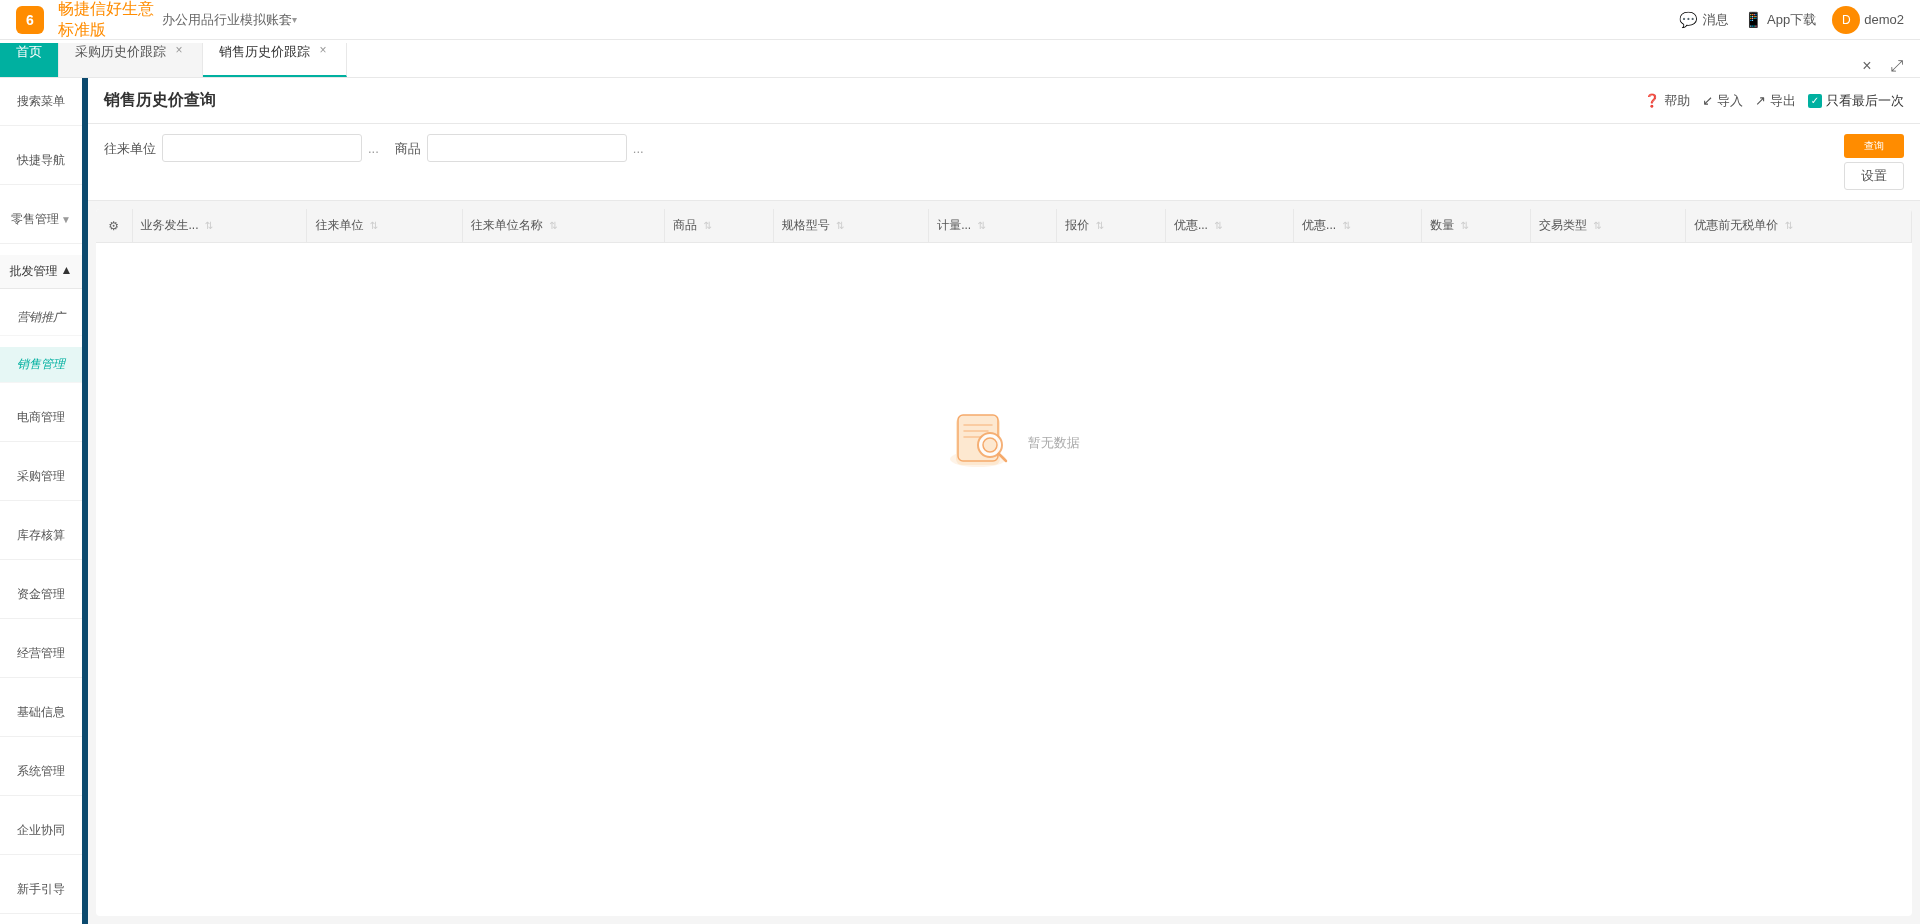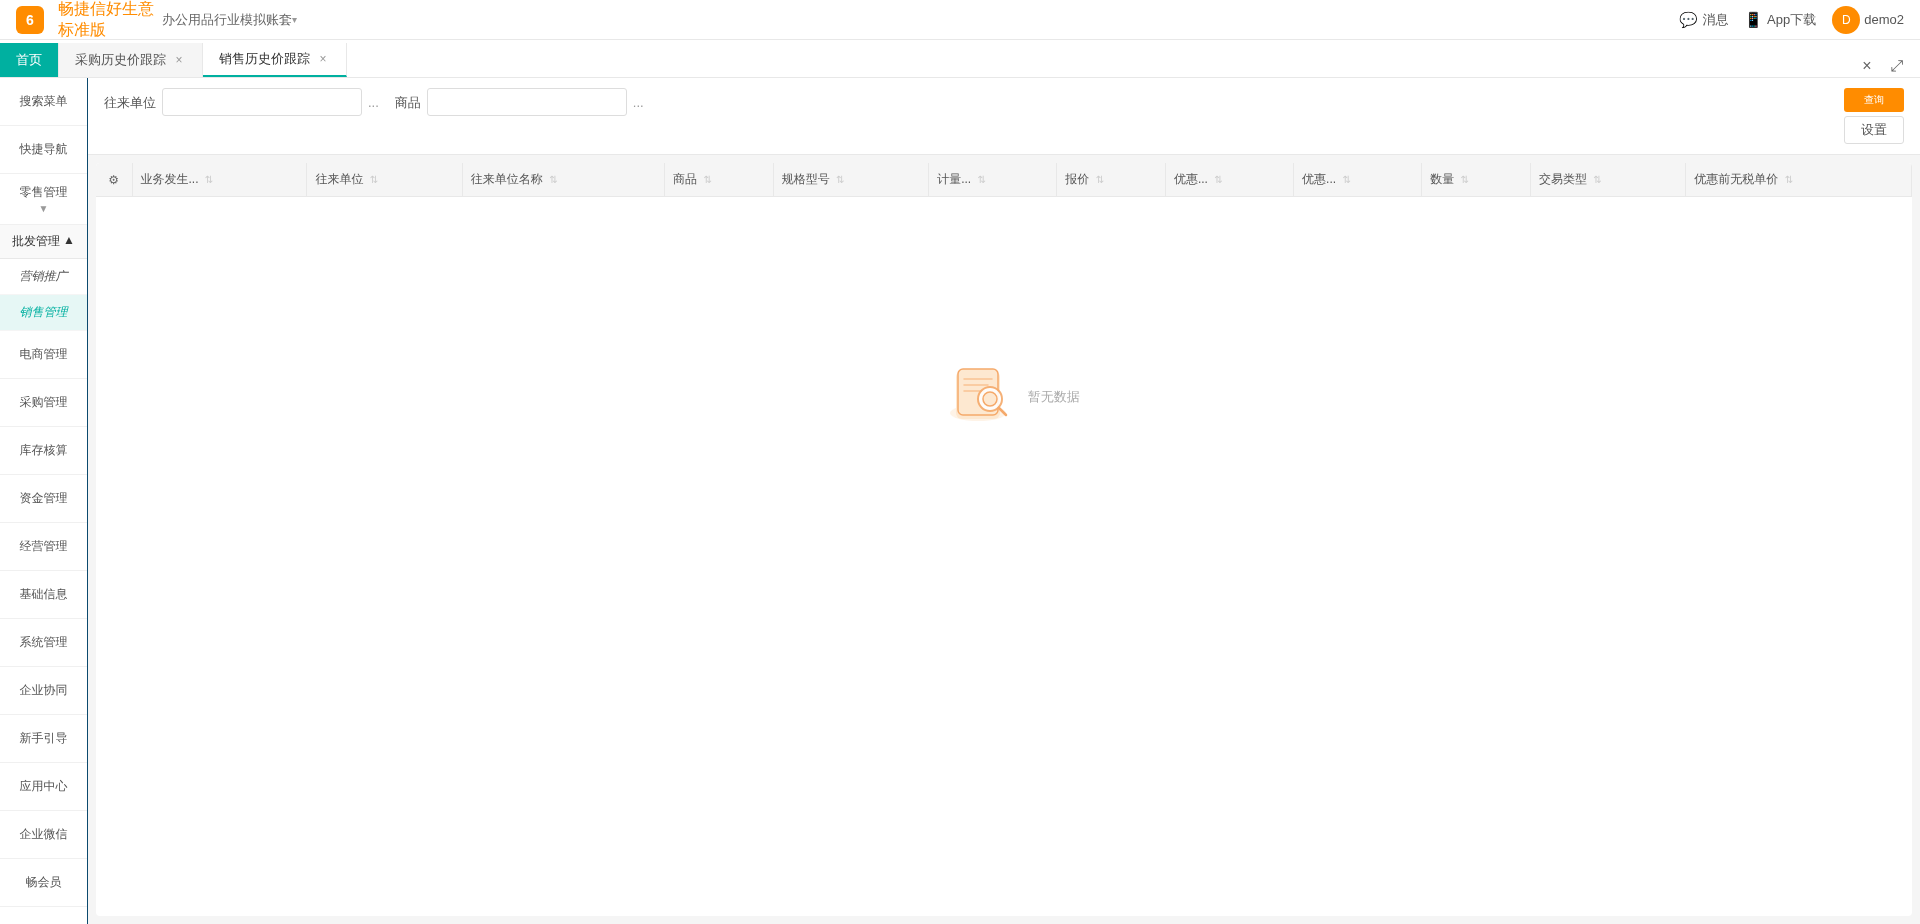--- a/index.html
+++ b/index.html
@@ -81,21 +81,21 @@
     .tab-bar {
       height: 38px;
       background: #fff;
       display: flex;
       align-items: flex-end;
       border-bottom: 1px solid #e8e8e8;
       flex-shrink: 0;
     }
     .tab {
       display: flex;
-      align-items: center;
+      align-items: flex-start;
       gap: 6px;
       padding: 0 16px;
       height: 34px;
       font-size: 13px;
       cursor: pointer;
       color: #555;
       border-right: 1px solid #e8e8e8;
       background: #f5f5f5;
       position: relative;
     }
@@ -143,42 +143,43 @@
     .main-layout {
       display: flex;
       flex: 1;
       overflow: hidden;
     }
 
     
     .sidebar {
       width: 88px;
       background: #fff;
-      border-right: 1px solid #0c4a6e;
+      border-right: 6px solid #0c4a6e;
       display: flex;
       flex-direction: column;
       overflow-y: auto;
       flex-shrink: 0;
+      gap: 11px;
     }
     .sidebar-item {
       display: flex;
       flex-direction: column;
       align-items: center;
       justify-content: center;
       padding: 10px 4px;
       cursor: pointer;
       color: #555;
       font-size: 12px;
       text-align: center;
       border-bottom: 1px solid #f0f0f0;
       min-height: 48px;
       position: relative;
     }
     .sidebar-item.has-arrow {
-      flex-direction: column;
+      flex-direction: row;
       justify-content: center;
       gap: 2px;
       text-align: right;
     }
     .sidebar-item .arrow-icon {
       font-size: 10px;
       color: #999;
     }
     .sidebar-section-header {
       display: flex;
@@ -542,20 +543,41 @@
     <div class="sidebar-item">
       <span>企业微信</span>
     </div>
     <div class="sidebar-item">
       <span>畅会员</span>
     </div>
   </div>
 
   <div class="content-area">
 
+    <div class="page-header">
+      <h1 class="page-title">销售历史价查询</h1>
+      <div class="page-header-actions">
+        <div class="header-action-btn">
+          <span>❓</span>
+          <span>帮助</span>
+        </div>
+        <div class="header-action-btn">
+          <span>↙</span>
+          <span>导入</span>
+        </div>
+        <div class="header-action-btn">
+          <span>↗</span>
+          <span>导出</span>
+        </div>
+        <label class="checkbox-label">
+          <div class="checkbox-checked">✓</div>
+          <span>只看最后一次</span>
+        </label>
+      </div>
+    </div>
 
     <div class="filter-bar">
 
       <div class="filter-input-group">
         <span class="filter-label">往来单位</span>
         <input class="filter-input" type="text" style="">
         <span class="filter-dots">...</span>
       </div>
 
       <div class="filter-input-group">

